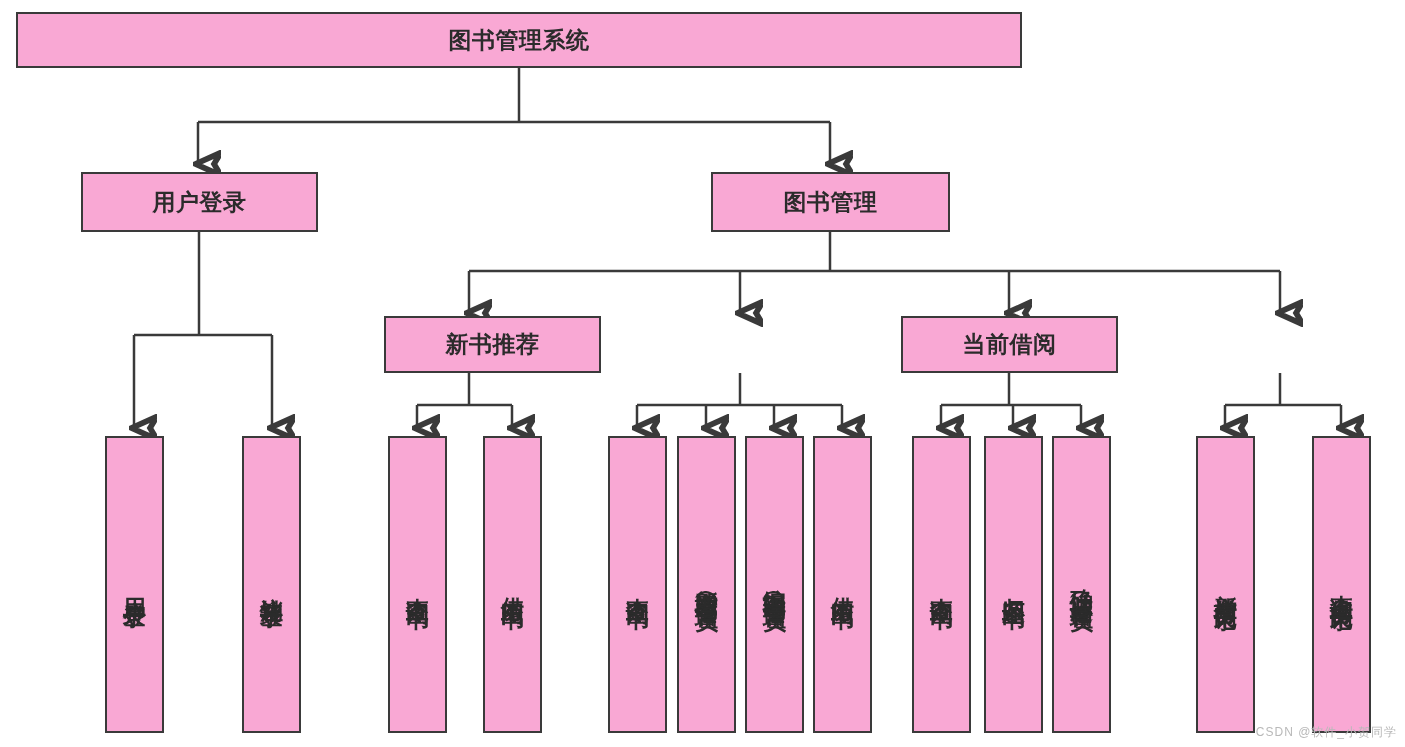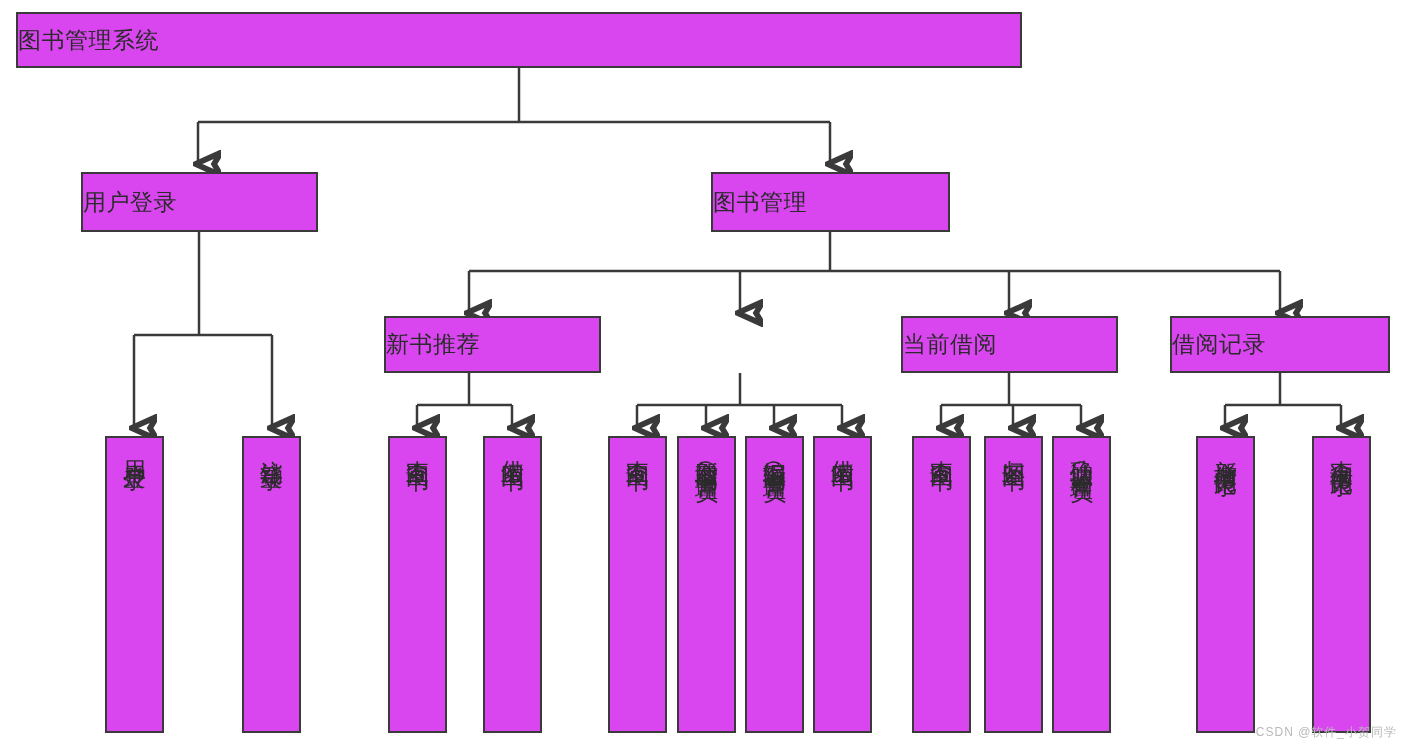--- a/index.html
+++ b/index.html
@@ -13,25 +13,27 @@
   #canvas {
     position: relative;
     width: 1405px;
     height: 747px;
     background: #ffffff;
     overflow: hidden;
   }
   .node {
     position: absolute;
     box-sizing: border-box;
-    background: #d946ef;
+    background: #f9a8d4;
     border: 2.5px solid #3a3a3a;
     display: flex;
     align-items: center;
+    justify-content: center;
     color: #2b2b2b;
+    font-weight: bold;
   }
   .node.horiz {
     font-size: 23px;
     letter-spacing: 0.5px;
   }
   .node.vert {
     writing-mode: vertical-rl;
     text-orientation: upright;
     font-size: 23px;
     letter-spacing: 3px;
@@ -130,23 +132,20 @@
   <div class="node horiz" style="left:711px; top:172px; width:239px; height:60px;">
     <span>图书管理</span>
   </div>
 
   <div class="node horiz" style="left:361px; top:316px; width:217px; height:57px;margin-left:23px;">
     <span>新书推荐</span>
   </div>
   <div class="node horiz" style="left:901px; top:316px; width:217px; height:57px;">
     <span>当前借阅</span>
   </div>
-  <div class="node horiz" style="left:1170px; top:316px; width:220px; height:57px;">
-    <span>借阅记录</span>
-  </div>
 
   <div class="node vert" style="left:105px; top:436px; width:59px; height:297px;">
     <span class="vtext">用户登录</span>
   </div>
   <div class="node vert" style="left:242px; top:436px; width:59px; height:297px;">
     <span class="vtext">注销登录</span>
   </div>
 
   <div class="node vert" style="left:388px; top:436px; width:59px; height:297px;">
     <span class="vtext">查询图书</span>

